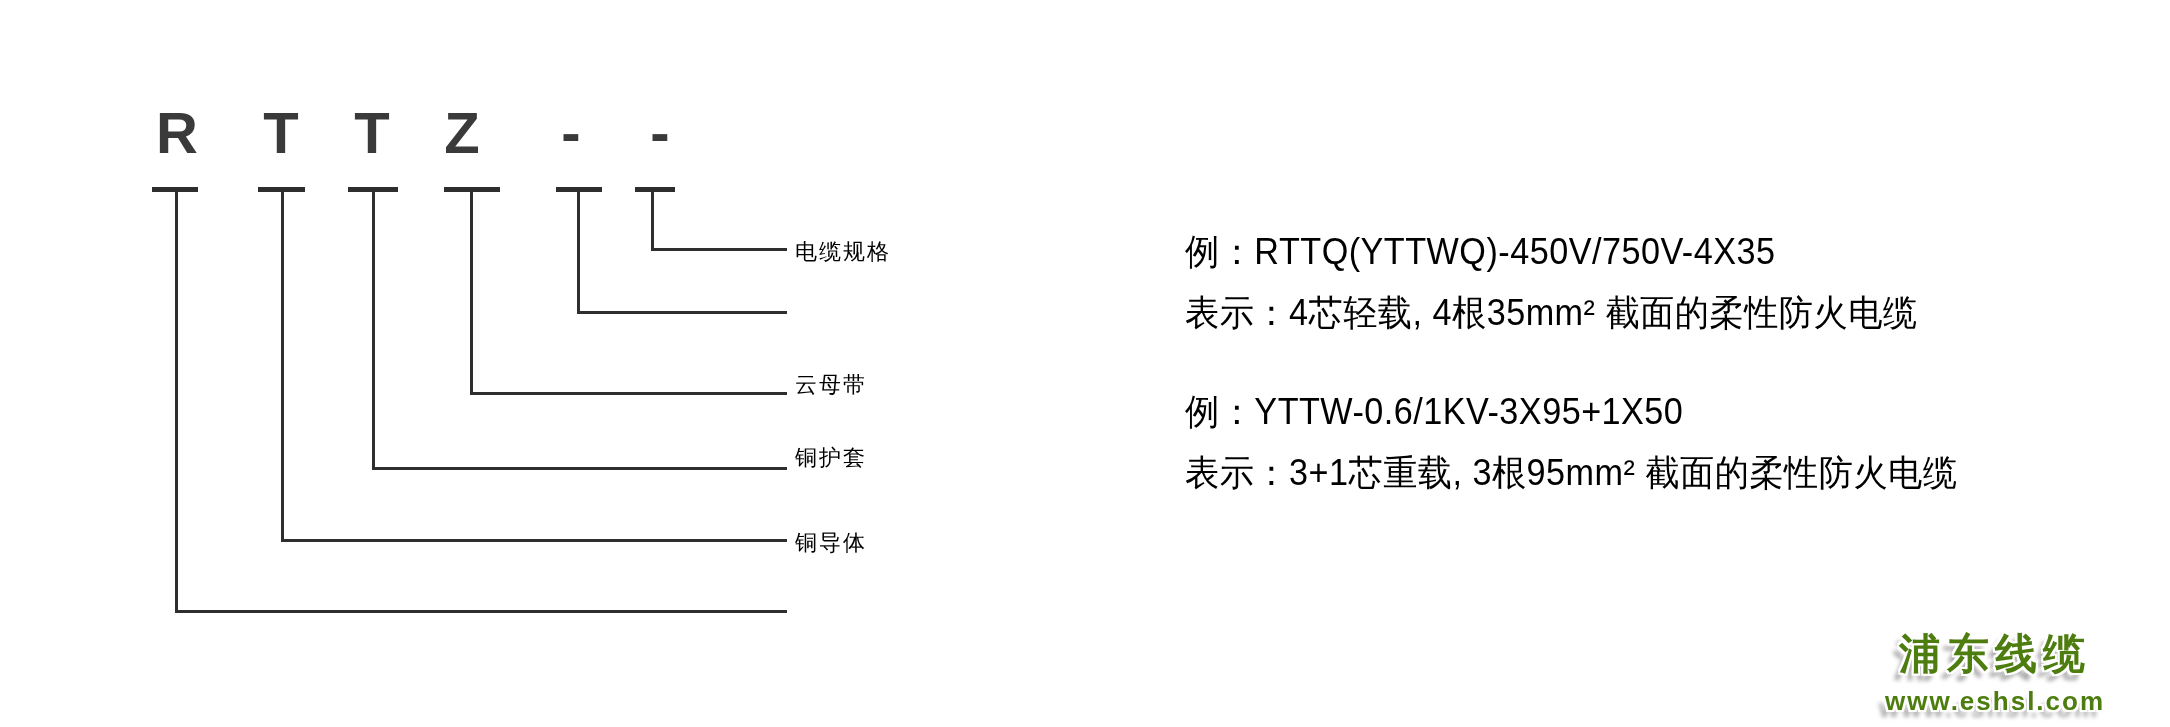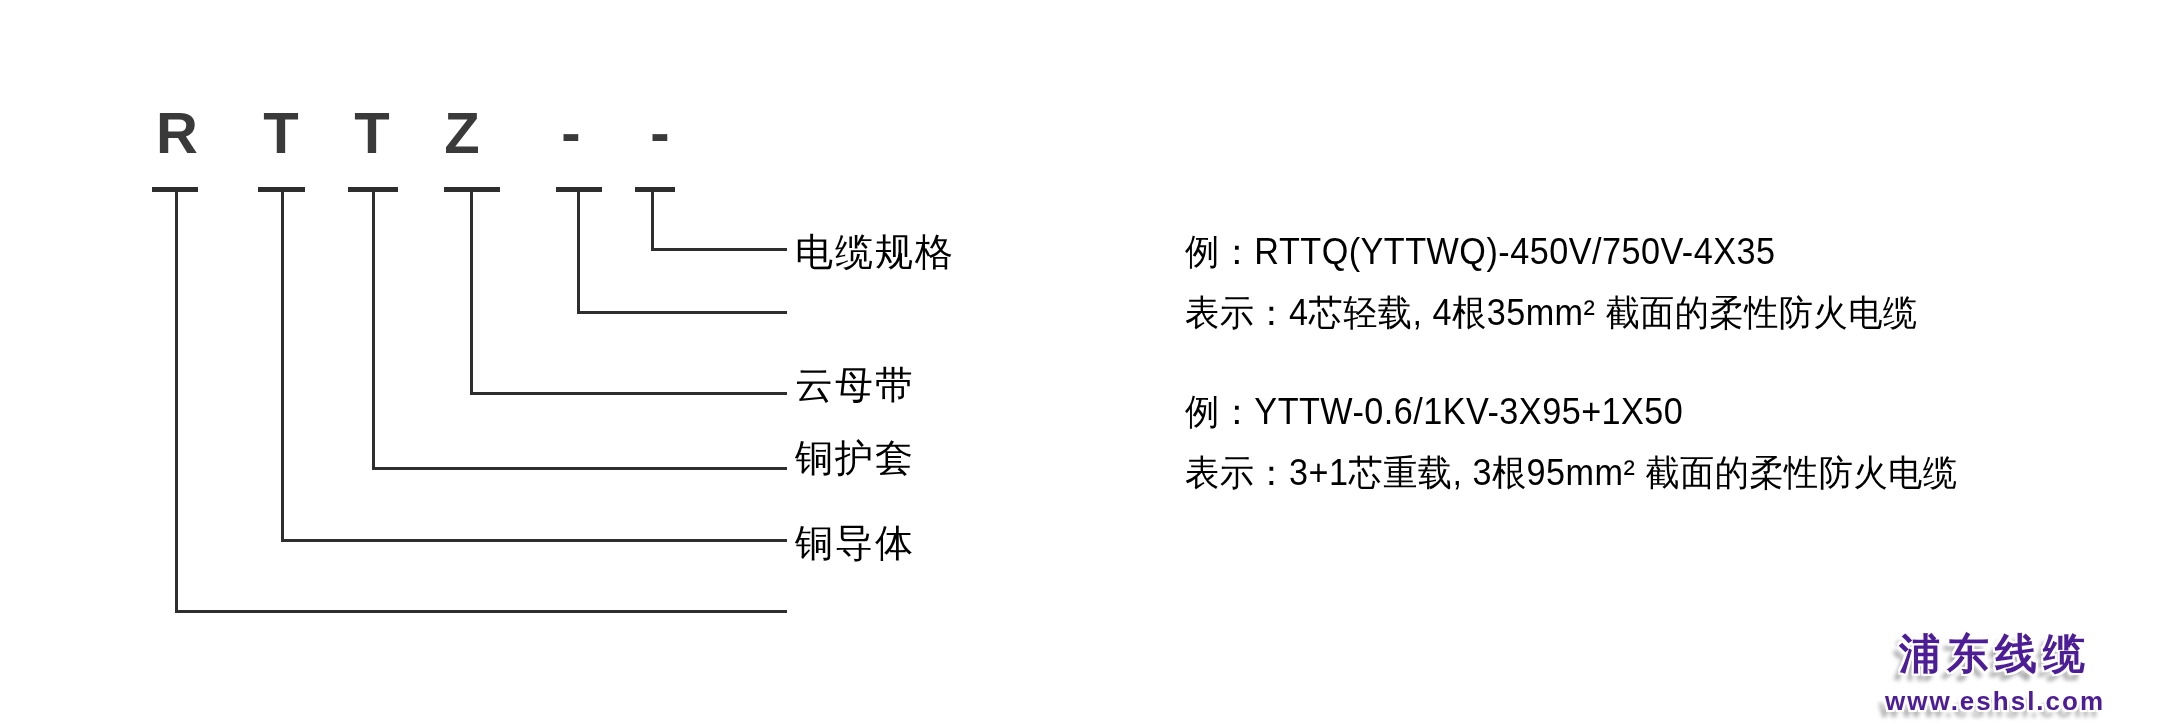--- a/index.html
+++ b/index.html
@@ -38,21 +38,21 @@
     top: 190px;
     border-left: 3px solid #2e2e2e;
     border-bottom: 3px solid #2e2e2e;
     box-sizing: border-box;
   }
 
   
   .row-label {
     position: absolute;
     left: 795px;
-    font-size: 38px;
+    font-size: 22px;
     color: #000000;
     white-space: nowrap;
     transform: translateY(-50%);
     letter-spacing: 2px;
   }
 
   
   .ex {
     position: absolute;
     left: 1185px;
@@ -64,21 +64,21 @@
     letter-spacing: 0.5px;
   }
 
   
   .watermark {
     position: absolute;
     left: 1840px;
     top: 626px;
     width: 310px;
     text-align: center;
-    color: #4c1d95;
+    color: #4d7c0f;
   }
   .wm-brand {
     font-size: 42px;
     font-weight: 700;
     letter-spacing: 6px;
     white-space: nowrap;
     text-shadow:
       -2px 0 0 #fff, 2px 0 0 #fff, 0 -2px 0 #fff, 0 2px 0 #fff,
       -2px 2px 0 #fff, 2px -2px 0 #fff, -2px -2px 0 #fff, 2px 2px 0 #fff,
       -6px 7px 4px #a3a3a3;

